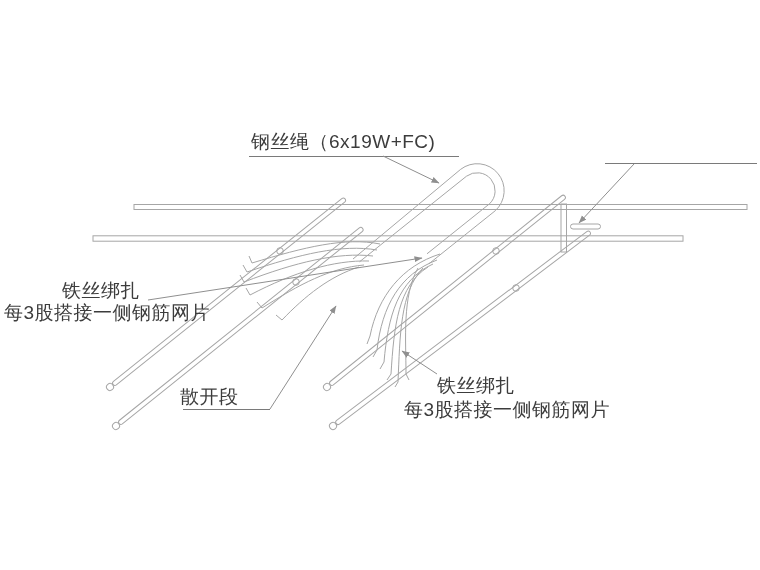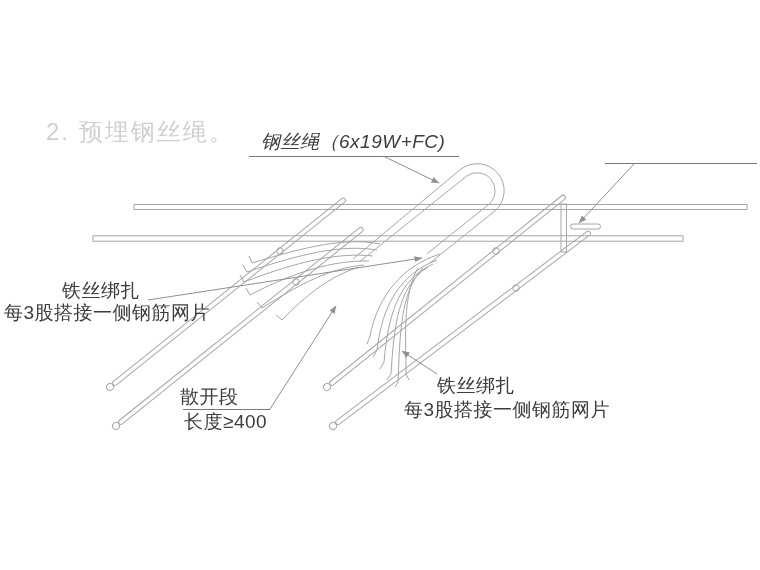--- a/index.html
+++ b/index.html
@@ -109,27 +109,25 @@
 
     <g stroke="#8f8f8f" stroke-width="1" fill="none">
       <line x1="383" y1="156" x2="439" y2="183" marker-end="url(#arw)"></line>
       <line x1="634" y1="164" x2="579" y2="223" marker-end="url(#arw)"></line>
       <line x1="148" y1="300" x2="422" y2="258" marker-end="url(#arw)"></line>
       <line x1="270" y1="409" x2="336" y2="306" marker-end="url(#arw)"></line>
       <line x1="437" y1="374" x2="402" y2="351" marker-end="url(#arw)"></line>
     </g>
   </svg>
 
-  <div class="heading">2. 预埋钢丝绳。</div>
 
-  <div class="lbl" style="left:261px;top:131px;font-style:italic;">钢丝绳（6x19W+FC)</div>
+  <div class="lbl" style="left:251px;top:131px;">钢丝绳（6x19W+FC)</div>
 
 
   <div class="lbl" style="left:62px;top:280px;">铁丝绑扎</div>
   <div class="lbl" style="left:4px;top:302px;">每3股搭接一侧钢筋网片</div>
 
   <div class="lbl" style="left:180px;top:386px;">散开段</div>
-  <div class="lbl" style="left:184px;top:411px;">长度≥400</div>
 
   <div class="lbl" style="left:437px;top:375px;">铁丝绑扎</div>
   <div class="lbl" style="left:404px;top:399px;">每3股搭接一侧钢筋网片</div>
 
 </div>
 
 </body></html>

